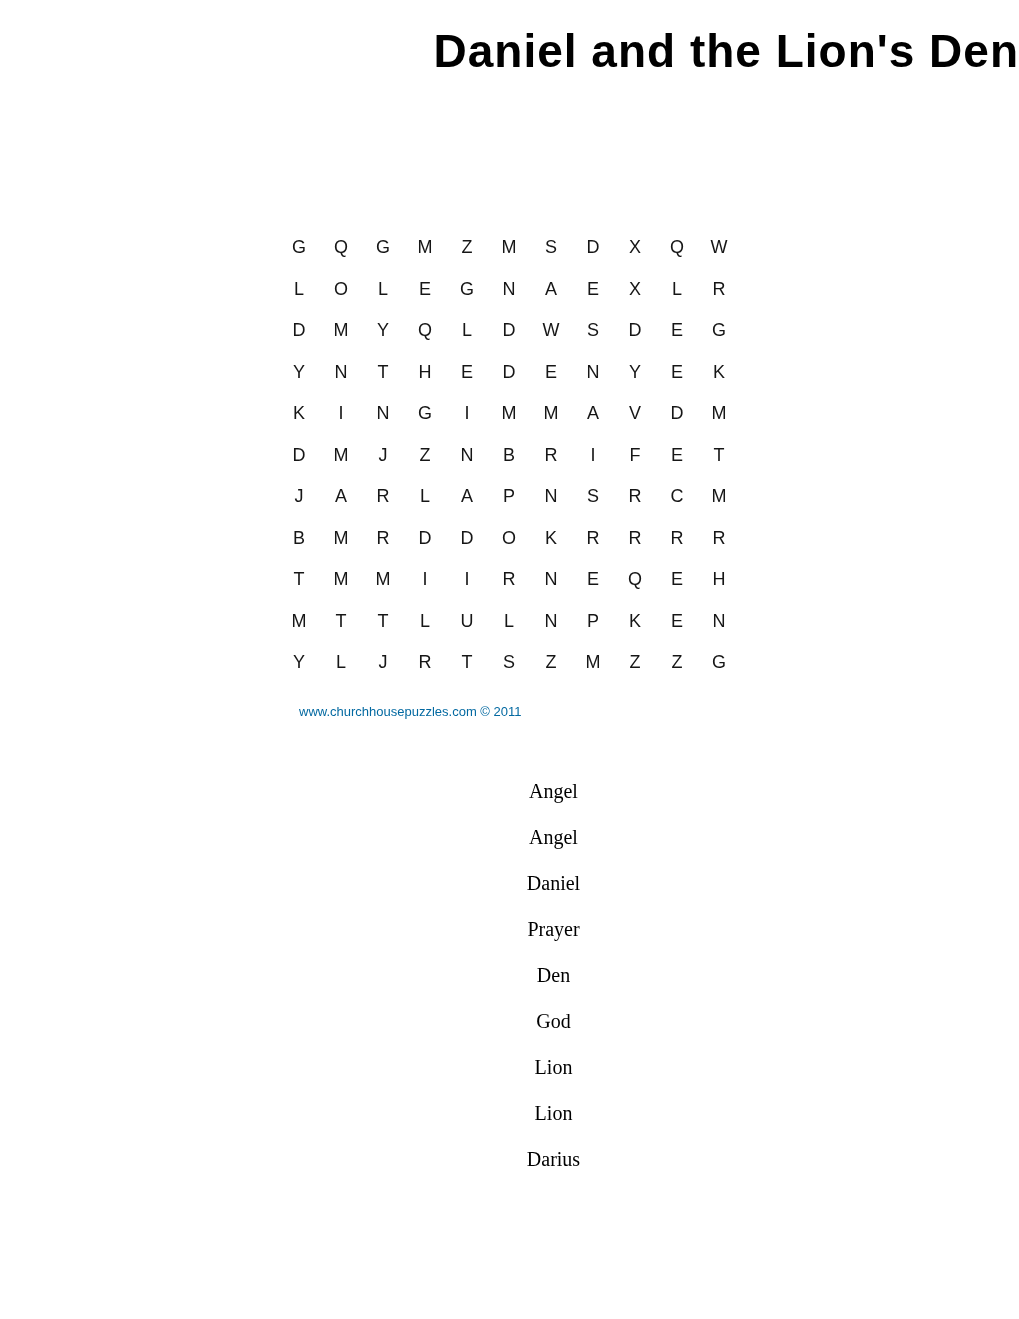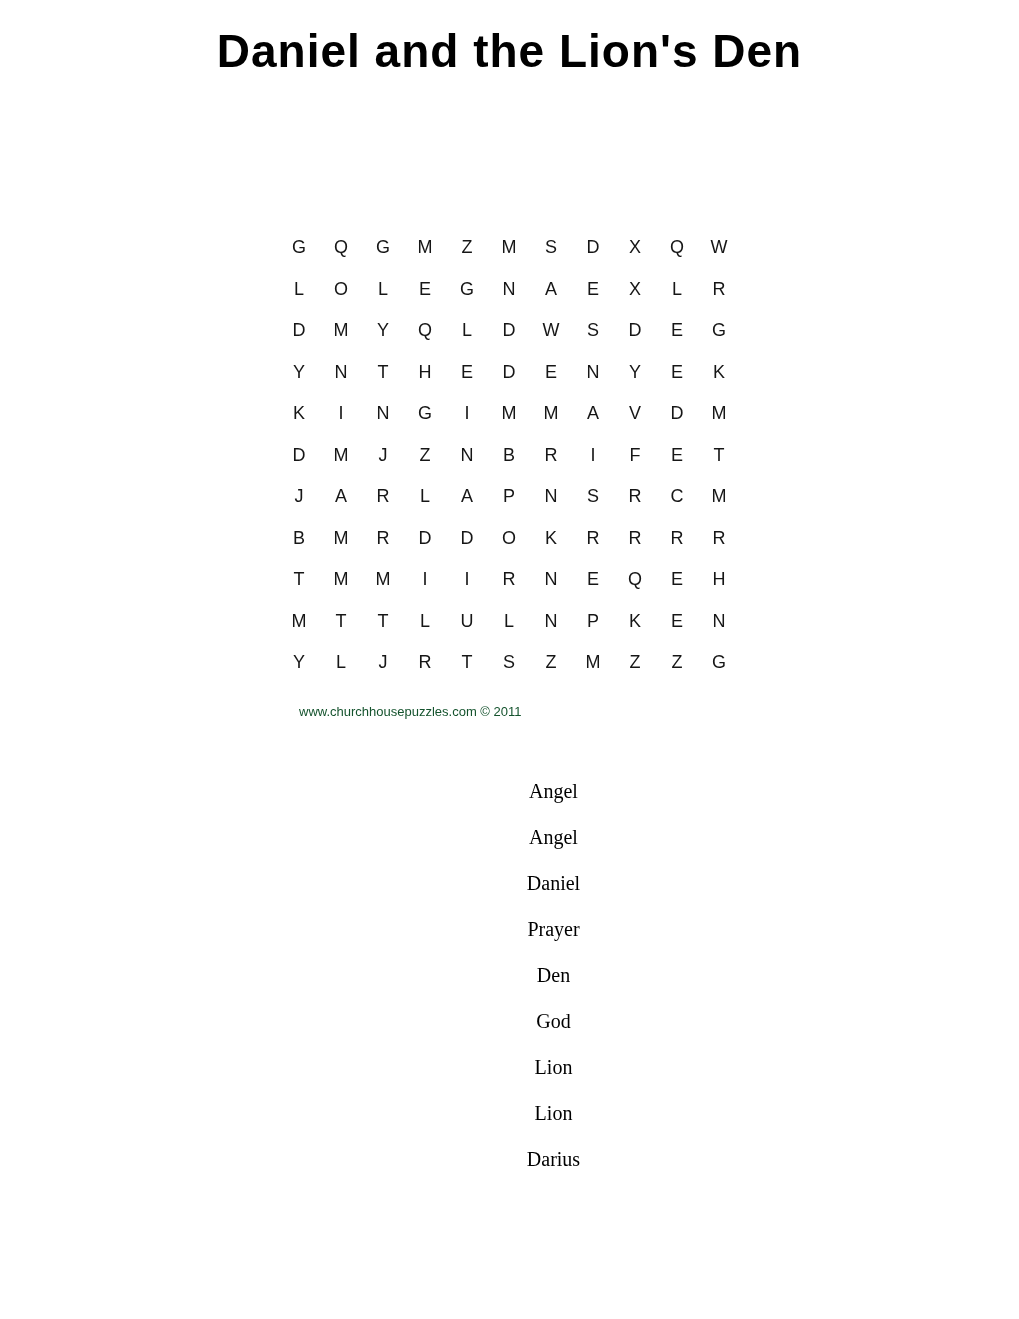--- a/index.html
+++ b/index.html
@@ -13,21 +13,21 @@
     height: 1319px;
     background: #ffffff;
     font-family: "Liberation Sans", sans-serif;
     overflow: hidden;
   }
   .title {
     position: absolute;
     top: 24px;
     left: 0;
     width: 100%;
-    text-align: center;
+    text-align: right;
     font-family: "Liberation Sans", sans-serif;
     font-size: 46px;
     font-weight: bold;
     letter-spacing: 1px;
     color: #000000;
     white-space: nowrap;
   }
   .grid {
     position: absolute;
     left: 278px;
@@ -43,21 +43,21 @@
     font-family: "Liberation Sans", sans-serif;
     font-size: 18px;
     color: #161616;
   }
   .copyright {
     position: absolute;
     left: 299px;
     top: 704px;
     font-family: "Liberation Sans", sans-serif;
     font-size: 13px;
-    color: #14532d;
+    color: #0369a1;
     white-space: nowrap;
   }
   .word-list {
     position: absolute;
     top: 768px;
     left: 0;
     width: 100%;
     padding-left: 44px;
   }
   .word-list .word {

